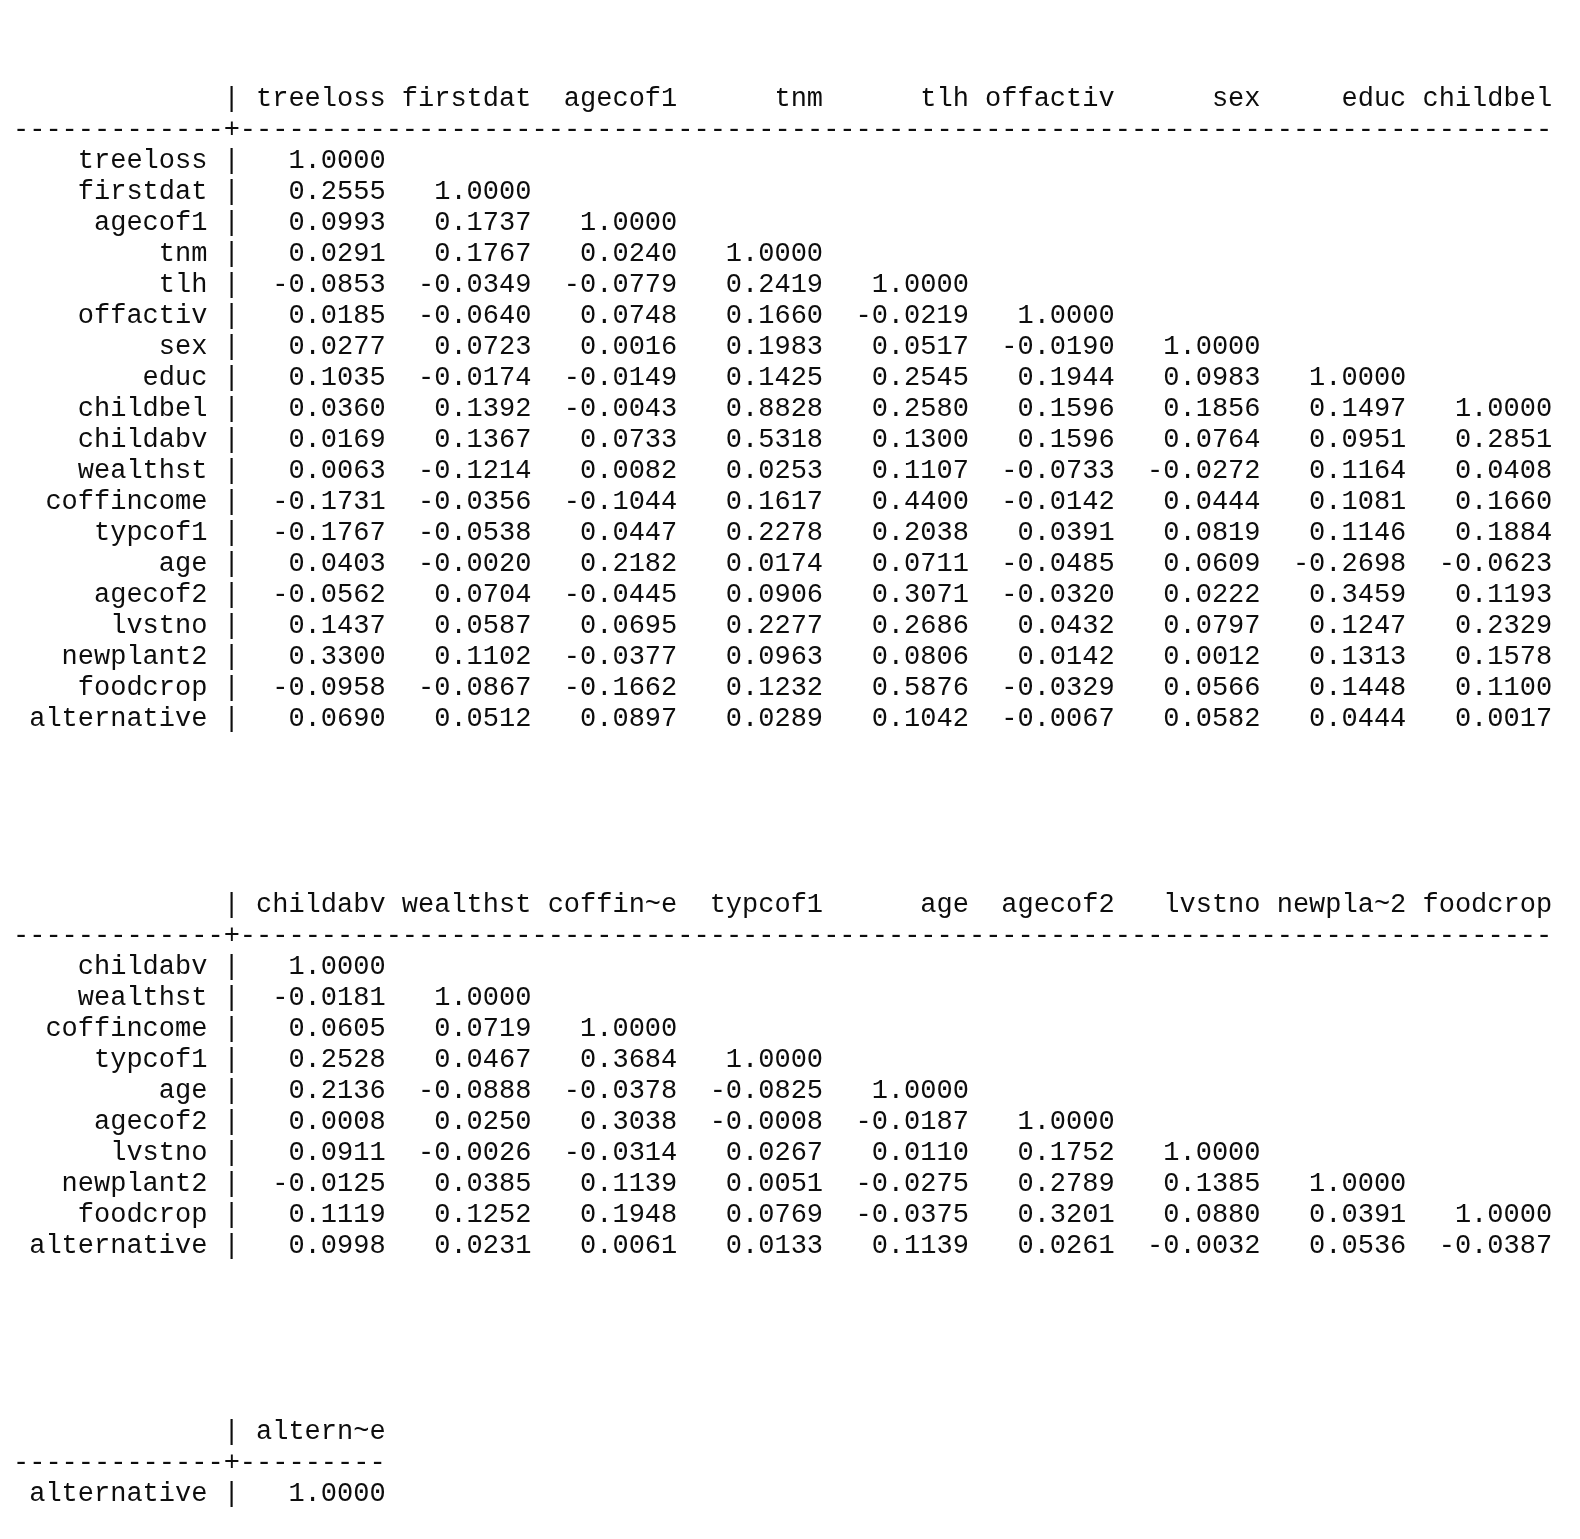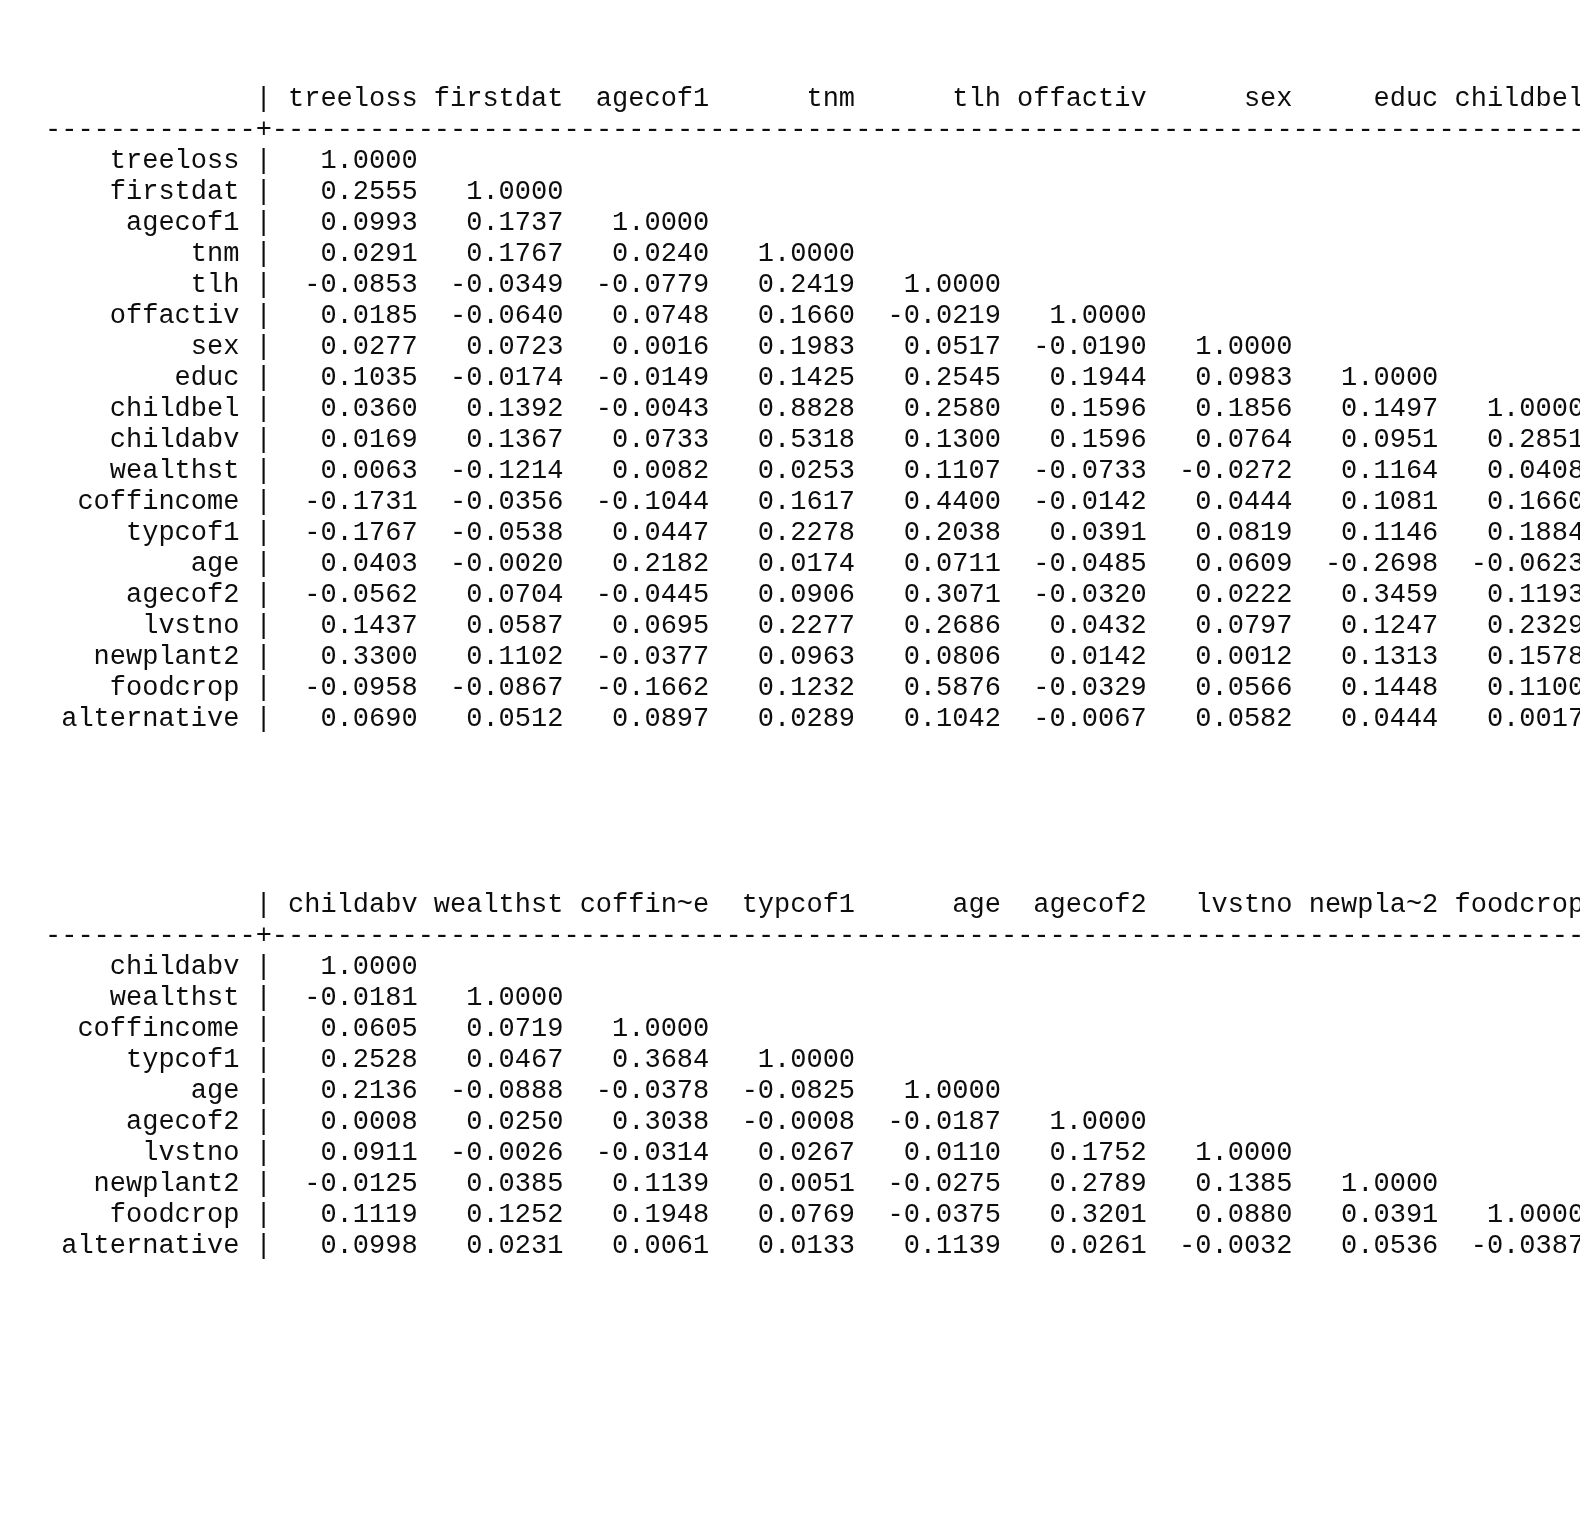--- a/index.html
+++ b/index.html
@@ -6,29 +6,30 @@
   body{width:1580px;height:1539px;overflow:hidden;}
   .sheet{
     position:relative;
     padding:22px 0 0 13px;
     font-family:"Liberation Mono","DejaVu Sans Mono",monospace;
     font-size:27px;
     line-height:31px;
     color:#0d0d0d;
     white-space:pre;
   }
-  .line{height:31px;white-space:pre;margin-left:32px;}
+  .line{height:31px;white-space:pre;}
   .l{display:inline-block;width:12ch;text-align:right;white-space:pre;}
   .p{display:inline-block;width:2ch;text-align:right;white-space:pre;}
   .v{display:inline-block;width:9ch;text-align:right;white-space:pre;}
   .blank1{height:31px;}
 </style>
 </head>
 <body>
 
 <div class="sheet">
   <div><div class="line"><span class="l"></span><span class="p">|</span><span class="v">treeloss</span><span class="v">firstdat</span><span class="v">agecof1</span><span class="v">tnm</span><span class="v">tlh</span><span class="v">offactiv</span><span class="v">sex</span><span class="v">educ</span><span class="v">childbel</span></div><div class="line">-------------+---------------------------------------------------------------------------------</div><div class="line"><span class="l">treeloss</span><span class="p">|</span><span class="v">1.0000</span></div><div class="line"><span class="l">firstdat</span><span class="p">|</span><span class="v">0.2555</span><span class="v">1.0000</span></div><div class="line"><span class="l">agecof1</span><span class="p">|</span><span class="v">0.0993</span><span class="v">0.1737</span><span class="v">1.0000</span></div><div class="line"><span class="l">tnm</span><span class="p">|</span><span class="v">0.0291</span><span class="v">0.1767</span><span class="v">0.0240</span><span class="v">1.0000</span></div><div class="line"><span class="l">tlh</span><span class="p">|</span><span class="v">-0.0853</span><span class="v">-0.0349</span><span class="v">-0.0779</span><span class="v">0.2419</span><span class="v">1.0000</span></div><div class="line"><span class="l">offactiv</span><span class="p">|</span><span class="v">0.0185</span><span class="v">-0.0640</span><span class="v">0.0748</span><span class="v">0.1660</span><span class="v">-0.0219</span><span class="v">1.0000</span></div><div class="line"><span class="l">sex</span><span class="p">|</span><span class="v">0.0277</span><span class="v">0.0723</span><span class="v">0.0016</span><span class="v">0.1983</span><span class="v">0.0517</span><span class="v">-0.0190</span><span class="v">1.0000</span></div><div class="line"><span class="l">educ</span><span class="p">|</span><span class="v">0.1035</span><span class="v">-0.0174</span><span class="v">-0.0149</span><span class="v">0.1425</span><span class="v">0.2545</span><span class="v">0.1944</span><span class="v">0.0983</span><span class="v">1.0000</span></div><div class="line"><span class="l">childbel</span><span class="p">|</span><span class="v">0.0360</span><span class="v">0.1392</span><span class="v">-0.0043</span><span class="v">0.8828</span><span class="v">0.2580</span><span class="v">0.1596</span><span class="v">0.1856</span><span class="v">0.1497</span><span class="v">1.0000</span></div><div class="line"><span class="l">childabv</span><span class="p">|</span><span class="v">0.0169</span><span class="v">0.1367</span><span class="v">0.0733</span><span class="v">0.5318</span><span class="v">0.1300</span><span class="v">0.1596</span><span class="v">0.0764</span><span class="v">0.0951</span><span class="v">0.2851</span></div><div class="line"><span class="l">wealthst</span><span class="p">|</span><span class="v">0.0063</span><span class="v">-0.1214</span><span class="v">0.0082</span><span class="v">0.0253</span><span class="v">0.1107</span><span class="v">-0.0733</span><span class="v">-0.0272</span><span class="v">0.1164</span><span class="v">0.0408</span></div><div class="line"><span class="l">coffincome</span><span class="p">|</span><span class="v">-0.1731</span><span class="v">-0.0356</span><span class="v">-0.1044</span><span class="v">0.1617</span><span class="v">0.4400</span><span class="v">-0.0142</span><span class="v">0.0444</span><span class="v">0.1081</span><span class="v">0.1660</span></div><div class="line"><span class="l">typcof1</span><span class="p">|</span><span class="v">-0.1767</span><span class="v">-0.0538</span><span class="v">0.0447</span><span class="v">0.2278</span><span class="v">0.2038</span><span class="v">0.0391</span><span class="v">0.0819</span><span class="v">0.1146</span><span class="v">0.1884</span></div><div class="line"><span class="l">age</span><span class="p">|</span><span class="v">0.0403</span><span class="v">-0.0020</span><span class="v">0.2182</span><span class="v">0.0174</span><span class="v">0.0711</span><span class="v">-0.0485</span><span class="v">0.0609</span><span class="v">-0.2698</span><span class="v">-0.0623</span></div><div class="line"><span class="l">agecof2</span><span class="p">|</span><span class="v">-0.0562</span><span class="v">0.0704</span><span class="v">-0.0445</span><span class="v">0.0906</span><span class="v">0.3071</span><span class="v">-0.0320</span><span class="v">0.0222</span><span class="v">0.3459</span><span class="v">0.1193</span></div><div class="line"><span class="l">lvstno</span><span class="p">|</span><span class="v">0.1437</span><span class="v">0.0587</span><span class="v">0.0695</span><span class="v">0.2277</span><span class="v">0.2686</span><span class="v">0.0432</span><span class="v">0.0797</span><span class="v">0.1247</span><span class="v">0.2329</span></div><div class="line"><span class="l">newplant2</span><span class="p">|</span><span class="v">0.3300</span><span class="v">0.1102</span><span class="v">-0.0377</span><span class="v">0.0963</span><span class="v">0.0806</span><span class="v">0.0142</span><span class="v">0.0012</span><span class="v">0.1313</span><span class="v">0.1578</span></div><div class="line"><span class="l">foodcrop</span><span class="p">|</span><span class="v">-0.0958</span><span class="v">-0.0867</span><span class="v">-0.1662</span><span class="v">0.1232</span><span class="v">0.5876</span><span class="v">-0.0329</span><span class="v">0.0566</span><span class="v">0.1448</span><span class="v">0.1100</span></div><div class="line"><span class="l">alternative</span><span class="p">|</span><span class="v">0.0690</span><span class="v">0.0512</span><span class="v">0.0897</span><span class="v">0.0289</span><span class="v">0.1042</span><span class="v">-0.0067</span><span class="v">0.0582</span><span class="v">0.0444</span><span class="v">0.0017</span></div></div>
   <div class="blank1"></div>
   <div><div class="line"><span class="l"></span><span class="p">|</span><span class="v">childabv</span><span class="v">wealthst</span><span class="v">coffin~e</span><span class="v">typcof1</span><span class="v">age</span><span class="v">agecof2</span><span class="v">lvstno</span><span class="v">newpla~2</span><span class="v">foodcrop</span></div><div class="line">-------------+---------------------------------------------------------------------------------</div><div class="line"><span class="l">childabv</span><span class="p">|</span><span class="v">1.0000</span></div><div class="line"><span class="l">wealthst</span><span class="p">|</span><span class="v">-0.0181</span><span class="v">1.0000</span></div><div class="line"><span class="l">coffincome</span><span class="p">|</span><span class="v">0.0605</span><span class="v">0.0719</span><span class="v">1.0000</span></div><div class="line"><span class="l">typcof1</span><span class="p">|</span><span class="v">0.2528</span><span class="v">0.0467</span><span class="v">0.3684</span><span class="v">1.0000</span></div><div class="line"><span class="l">age</span><span class="p">|</span><span class="v">0.2136</span><span class="v">-0.0888</span><span class="v">-0.0378</span><span class="v">-0.0825</span><span class="v">1.0000</span></div><div class="line"><span class="l">agecof2</span><span class="p">|</span><span class="v">0.0008</span><span class="v">0.0250</span><span class="v">0.3038</span><span class="v">-0.0008</span><span class="v">-0.0187</span><span class="v">1.0000</span></div><div class="line"><span class="l">lvstno</span><span class="p">|</span><span class="v">0.0911</span><span class="v">-0.0026</span><span class="v">-0.0314</span><span class="v">0.0267</span><span class="v">0.0110</span><span class="v">0.1752</span><span class="v">1.0000</span></div><div class="line"><span class="l">newplant2</span><span class="p">|</span><span class="v">-0.0125</span><span class="v">0.0385</span><span class="v">0.1139</span><span class="v">0.0051</span><span class="v">-0.0275</span><span class="v">0.2789</span><span class="v">0.1385</span><span class="v">1.0000</span></div><div class="line"><span class="l">foodcrop</span><span class="p">|</span><span class="v">0.1119</span><span class="v">0.1252</span><span class="v">0.1948</span><span class="v">0.0769</span><span class="v">-0.0375</span><span class="v">0.3201</span><span class="v">0.0880</span><span class="v">0.0391</span><span class="v">1.0000</span></div><div class="line"><span class="l">alternative</span><span class="p">|</span><span class="v">0.0998</span><span class="v">0.0231</span><span class="v">0.0061</span><span class="v">0.0133</span><span class="v">0.1139</span><span class="v">0.0261</span><span class="v">-0.0032</span><span class="v">0.0536</span><span class="v">-0.0387</span></div></div>
   <div class="blank1"></div>
+  <div><div class="line"><span class="l"></span><span class="p">|</span><span class="v">altern~e</span></div><div class="line">-------------+---------</div><div class="line"><span class="l">alternative</span><span class="p">|</span><span class="v">1.0000</span></div></div>
   
   
 </div>
 
 </body></html>

